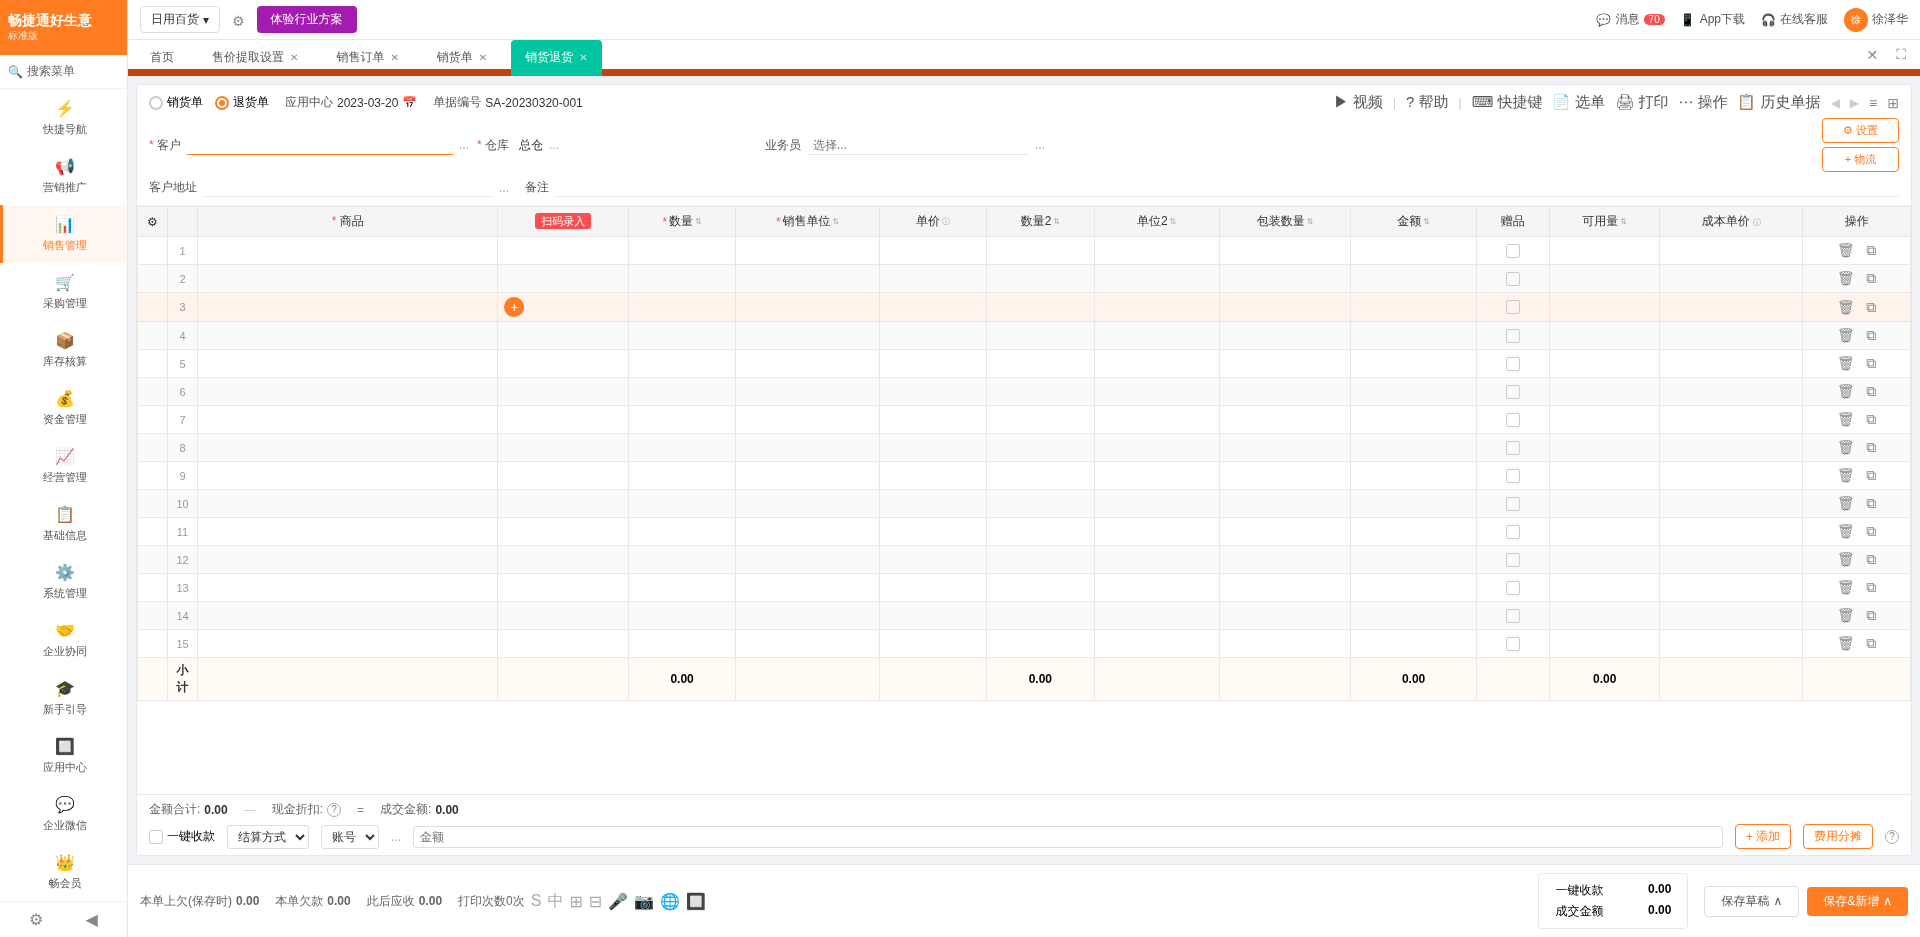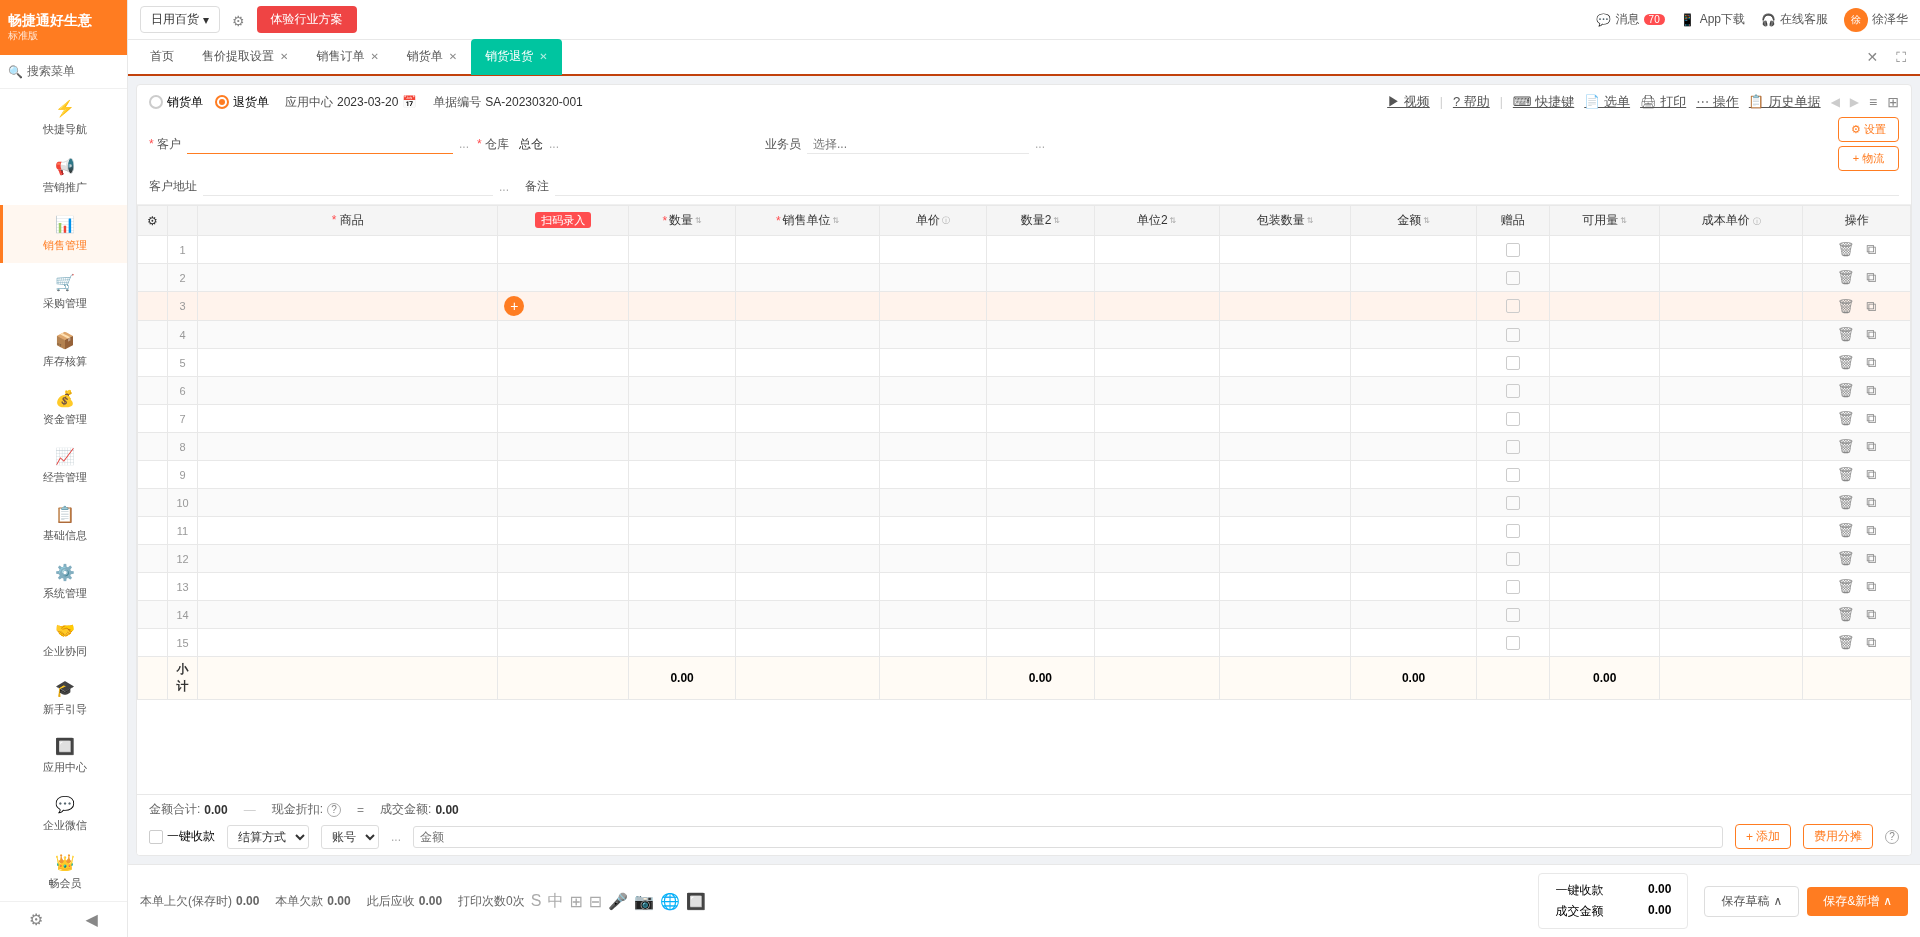--- a/index.html
+++ b/index.html
@@ -19,28 +19,28 @@
     .sidebar-bottom-btn { cursor: pointer; color: #888; font-size: 16px; }
 
     
     .main { flex: 1; display: flex; flex-direction: column; overflow: hidden; }
 
     
     .topbar { background: #fff; height: 40px; display: flex; align-items: center; padding: 0 12px; border-bottom: 1px solid #e8e8e8; gap: 8px; }
     .topbar-left { display: flex; align-items: flex-end; gap: 8px; flex: 1; }
     .topbar-select { display: flex; align-items: center; gap: 4px; padding: 4px 10px; border: 1px solid #ddd; border-radius: 4px; cursor: pointer; color: #333; background: #fff; }
     .topbar-gear { cursor: pointer; color: #888; font-size: 14px; padding: 4px; }
-    .topbar-btn-orange { background: #ef4444; color: #fff; border: none; border-radius: 4px; padding: 5px 14px; cursor: pointer; font-size: 12px; }
+    .topbar-btn-orange { background: #a21caf; color: #fff; border: none; border-radius: 4px; padding: 5px 14px; cursor: pointer; font-size: 12px; }
     .topbar-right { display: flex; align-items: center; gap: 16px; }
     .topbar-right-item { display: flex; align-items: center; gap: 4px; cursor: pointer; color: #555; }
     .badge { background: #ff4d4f; color: #fff; border-radius: 10px; padding: 0 5px; font-size: 10px; min-width: 16px; text-align: center; }
     .avatar { width: 24px; height: 24px; border-radius: 50%; background: #ff7c21; display: flex; align-items: center; justify-content: center; color: #fff; font-size: 10px; }
 
     
-    .tabs { background: #fff; display: flex; align-items: center; border-bottom: 2px solid #c2410c; padding: 0 8px; height: 36px; }
+    .tabs { background: #fff; display: flex; border-bottom: 7px solid #c2410c; padding: 0 8px; height: 36px; gap: 10px; }
     .tab { padding: 0 14px; height: 36px; display: flex; align-items: center; gap: 6px; cursor: pointer; color: #555; border-bottom: 2px solid transparent; white-space: nowrap; font-size: 12px; }
     .tab.active { color: #fff; background: #00c5a0; border-radius: 4px 4px 0 0; }
     .tab-close { font-size: 10px; opacity: 0.7; cursor: pointer; }
     .tabs-right { margin-left: auto; display: flex; align-items: center; gap: 6px; }
     .tabs-right-btn { cursor: pointer; color: #888; font-size: 14px; padding: 2px 6px; }
     .page-body { flex: 1; background: #fff; margin: 8px; border-radius: 4px; display: flex; flex-direction: column; overflow: hidden; border: 1px solid #e8e8e8; }
 
     
     .form-header { padding: 8px 12px; border-bottom: 1px solid #f0f0f0; display: flex; flex-direction: column; gap: 6px; }
 
@@ -50,22 +50,22 @@
     .radio-circle.checked { border-color: #ff7c21; }
     .radio-circle.checked::after { content: ''; width: 6px; height: 6px; border-radius: 50%; background: #ff7c21; }
     .form-label { color: #555; white-space: nowrap; }
     .form-label.required::before { content: '* '; color: #ff4d4f; }
     .form-input { border: none; border-bottom: 1px solid #e8e8e8; padding: 2px 6px; flex: 1; outline: none; color: #333; min-width: 80px; }
     .form-input-dots { color: #aaa; cursor: pointer; }
 
     .form-date { display: flex; align-items: center; gap: 4px; }
     .form-date-val { color: #333; }
     .form-date-icon { color: #888; cursor: pointer; }
-    .action-link { color: #555; cursor: pointer; display: flex; align-items: center; gap: 2px; font-size: 13px; text-decoration: underline; }
-    .side-btn { border: 1px solid #ddd; background: #fff; border-radius: 4px; padding: 4px 12px; cursor: pointer; font-size: 11px; color: #555; white-space: nowrap; }
+    .action-link { color: #555; cursor: pointer; display: flex; align-items: center; gap: 2px; font-size: 15px; }
+    .side-btn { border: 1px solid #ddd; background: #fff; border-radius: 4px; padding: 4px 20px; cursor: pointer; font-size: 11px; color: #555; white-space: nowrap; }
     .side-btn.orange { border-color: #ff7c21; color: #ff7c21; }
     .form-group { display: flex; align-items: center; gap: 6px; flex: 1; }
 
     
     .table-container { flex: 1; overflow: auto; }
     .data-table { width: 100%; border-collapse: collapse; }
     .data-table th { background: #f5f5f5; border: 1px solid #e8e8e8; padding: 6px 8px; text-align: center; font-weight: normal; color: #333; white-space: nowrap; position: sticky; top: 0; z-index: 2; }
     .data-table td { border: 1px solid #e8e8e8; padding: 4px 6px; text-align: center; height: 28px; }
     .data-table tr:nth-child(even) td { background: #fafafa; }
     .data-table tr.active-row td { background: #fff3ec; }

